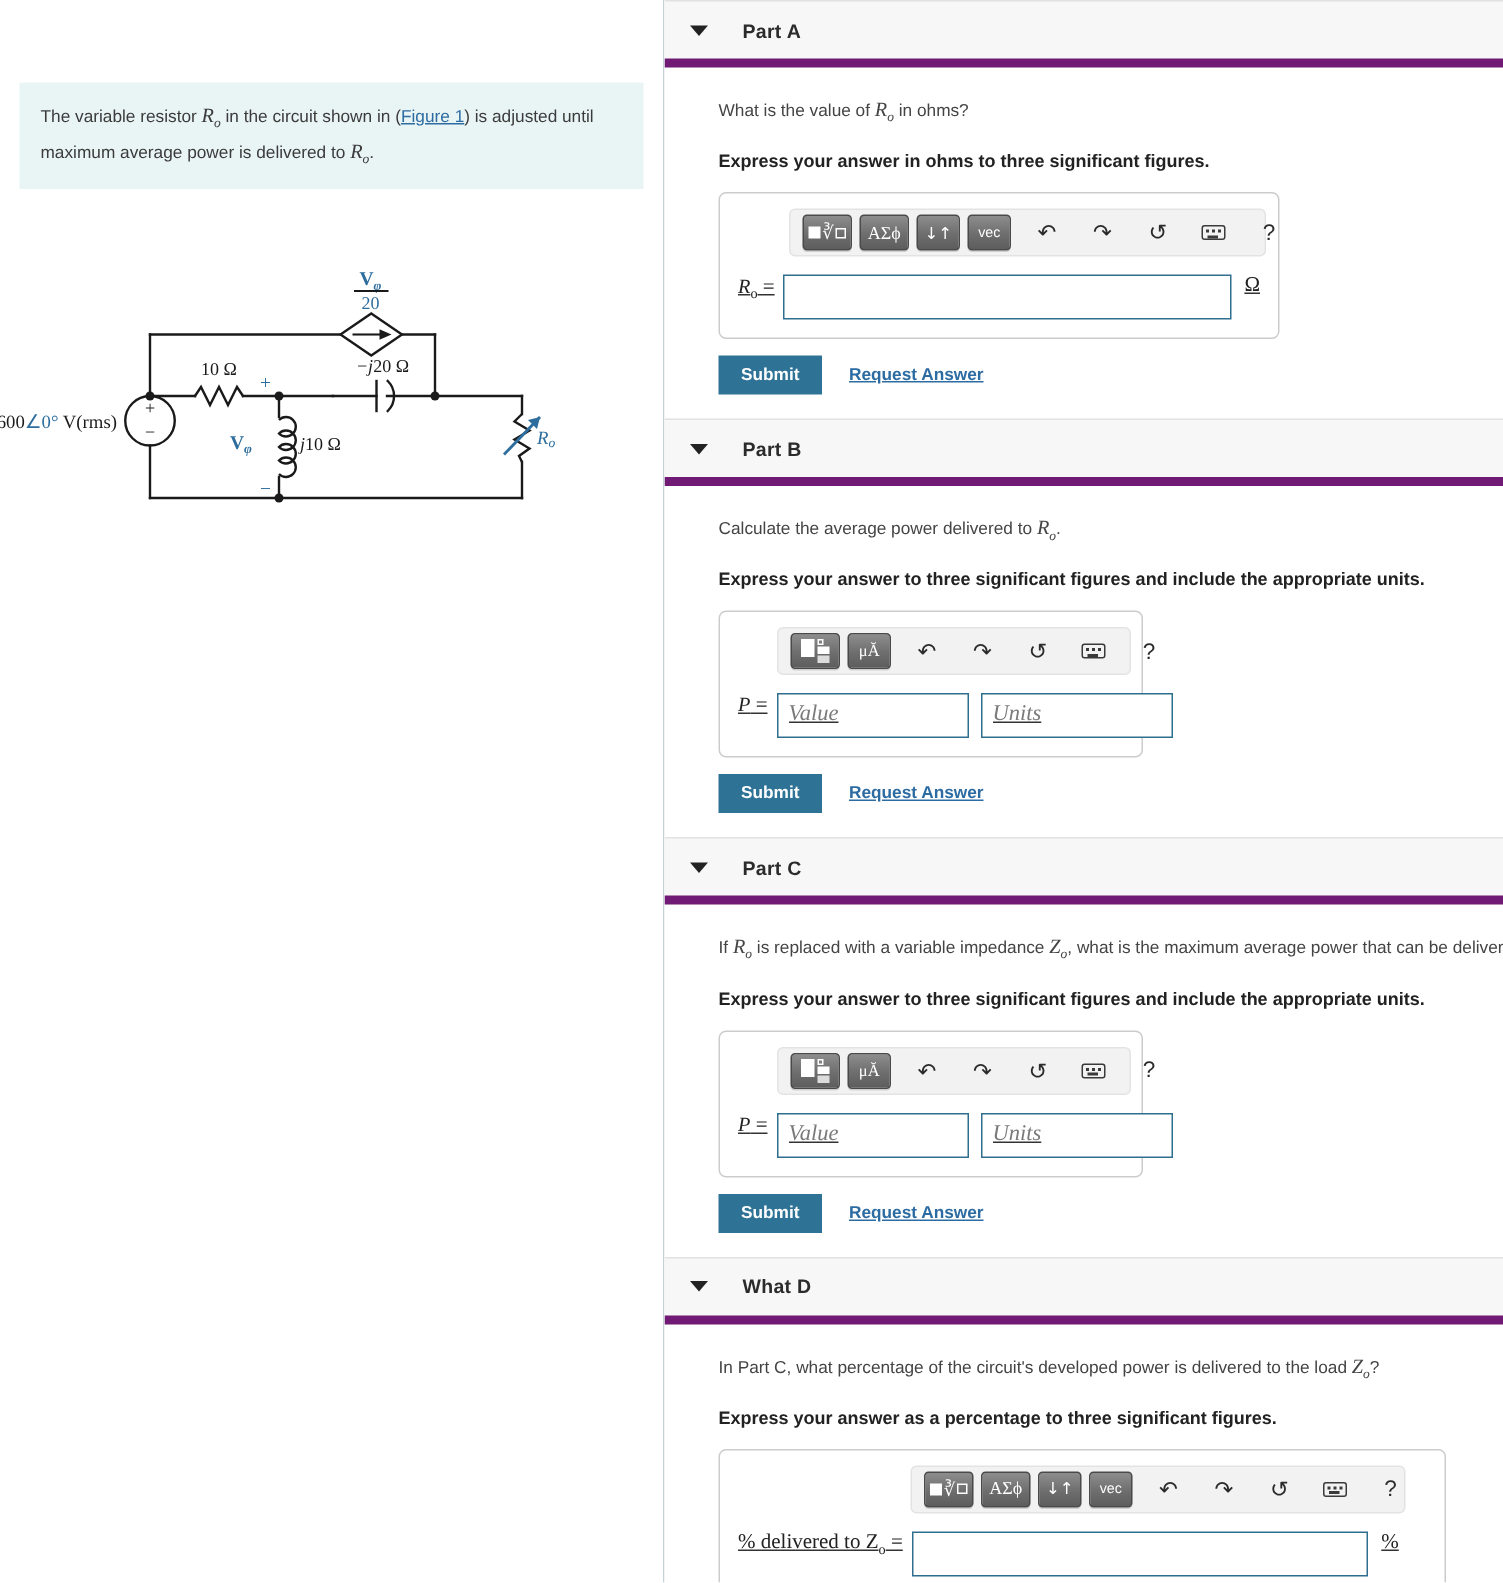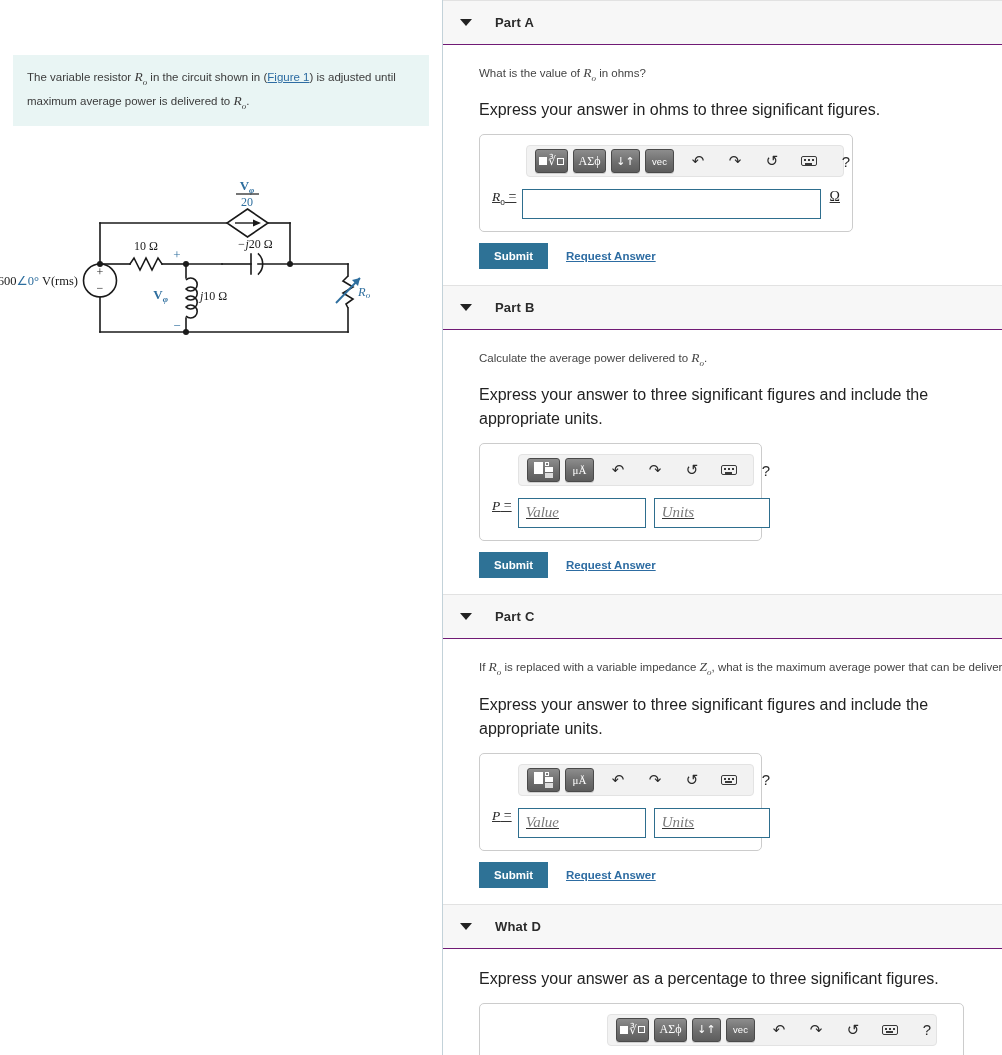--- a/index.html
+++ b/index.html
@@ -41,21 +41,21 @@
     height: 1055px;
     background: #ffffff;
     position: relative;
     overflow: hidden;
   }
 
   .part-block { width: 100%; }
   .part-header {
     background: #f7f7f7;
     border-top: 1px solid #e2e2e2;
-    border-bottom: 1px solid #701a75;
+    border-bottom: 6px solid #701a75;
     height: 45px;
     display: flex;
     align-items: center;
     padding-left: 14px;
   }
   .caret {
     width: 0; height: 0;
     border-left: 6px solid transparent;
     border-right: 6px solid transparent;
     border-top: 7px solid #222;
@@ -64,21 +64,21 @@
     cursor: pointer;
   }
   .part-title { font-size: 13px; font-weight: bold; color: #2b2b2b; letter-spacing: .2px; }
 
   .part-body { padding: 18px 0 16px 36px; }
   .q-text {
     font-size: 11.5px; color: #444; margin: 0 0 13px 0; line-height: 1.5;
     white-space: nowrap;
   }
   .q-instruction {
-    font-size: 16px; color: #222; font-weight: normal; margin: 0 0 12px 0; line-height: 1.5;
+    font-size: 12px; color: #222; font-weight: bold; margin: 0 0 12px 0; line-height: 1.5;
   }
   .mv { font-family: "Liberation Serif", serif; font-style: italic; font-size: 13.5px; }
   .mv sub { font-size: 9px; font-style: italic; }
 
   
   .answer-card {
     border: 1px solid #cccccc;
     border-radius: 5px;
     background: #ffffff;
     display: inline-block;
@@ -163,21 +163,21 @@
     font-size: 14px;
     padding: 0 7px;
     font-family: "Liberation Serif", serif;
     font-style: italic;
     color: #6f6f6f;
     outline: none;
   }
   .ans-input::placeholder { color: #7a7a7a; font-style: italic; font-family:"Liberation Serif", serif; font-size: 15px; }
   .w-a { width: 303px; }
   .w-val { width: 128px; }
-  .w-units { width: 116px; margin-left: 8px; }
+  .w-units { width: 128px; margin-left: 8px; }
   .w-d { width: 304px; }
   .unit-suffix { margin-left: 9px; font-family: "Liberation Serif", serif; font-size: 14px; color: #222; }
 
   .actions { margin-top: 11px; display: flex; align-items: center; }
   .submit-btn {
     background: #2e7296;
     color: #ffffff;
     border: none;
     font-size: 11.5px;
     font-weight: bold;
@@ -461,20 +461,21 @@
         </div>
       </div>
     </div>
 
     <div class="part-block">
       <div class="part-header">
         <div class="caret"></div>
         <div class="part-title">What D</div>
       </div>
       <div class="part-body">
+        <p class="q-text"><span>In Part C, what percentage of the circuit's developed power is delivered to the load </span><span class="mv"><span>Z</span><sub>o</sub></span><span>?</span></p>
         <p class="q-instruction">Express your answer as a percentage to three significant figures.</p>
 
         <div class="answer-card wide2">
           <div class="mathbar indent-d">
             <div class="mbtn sq">
               <span class="ico-tmpl">
                   <span class="filled"></span>
                   <span class="rad">∛</span>
                   <span class="ico-box"></span>
                 </span>

